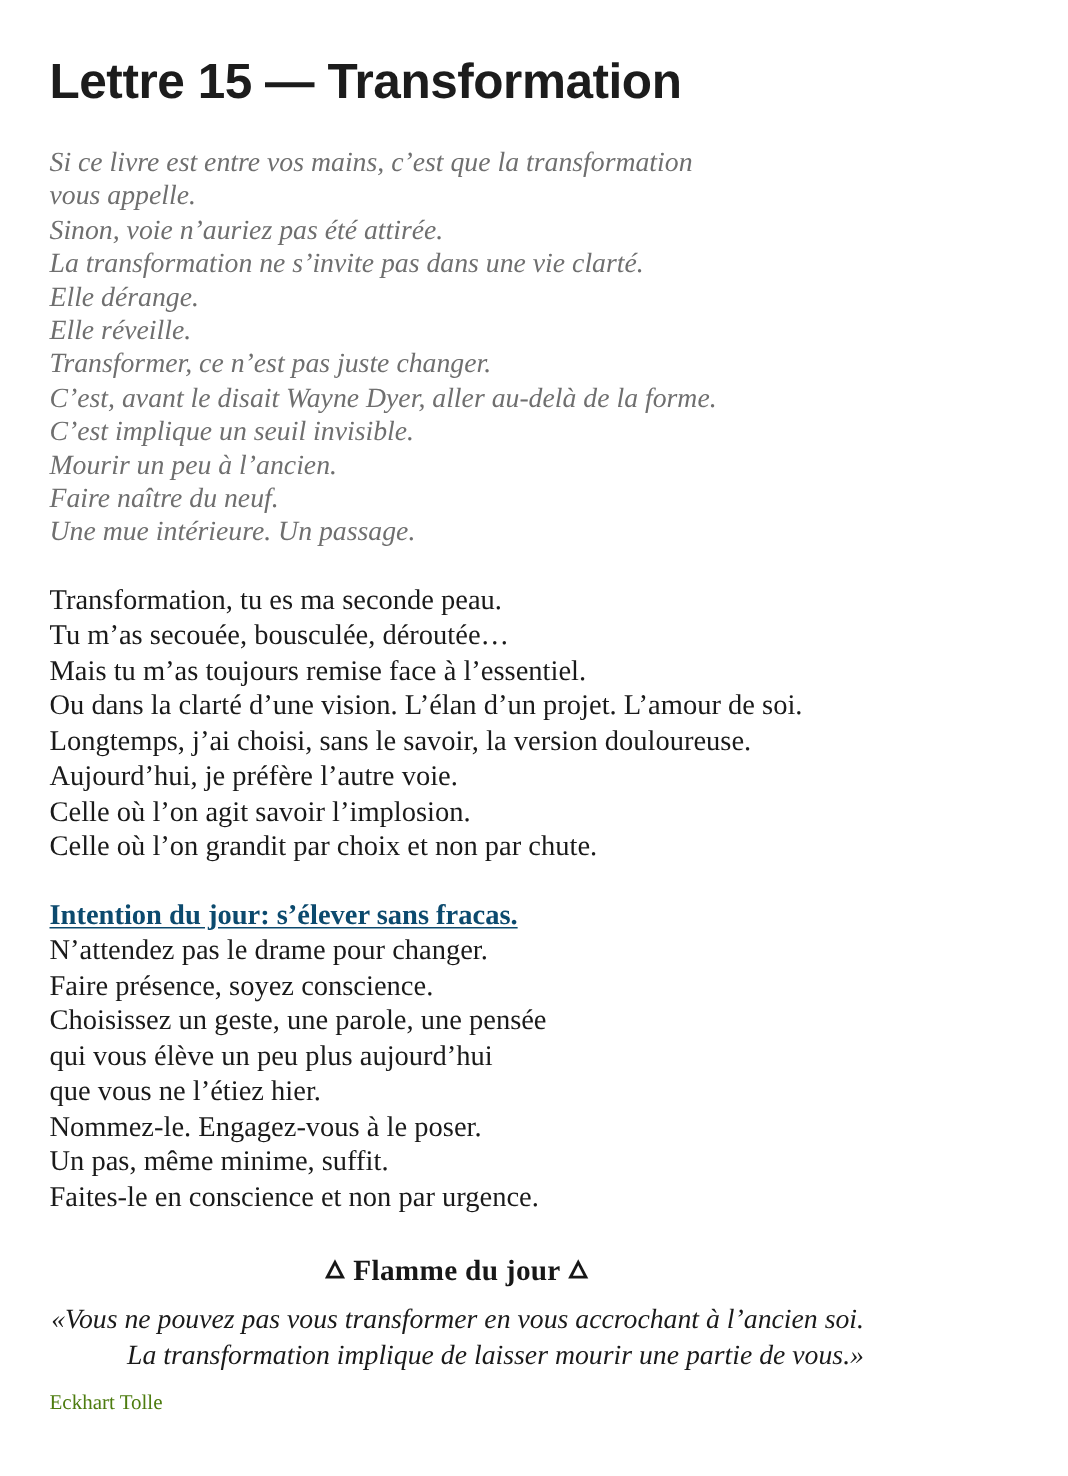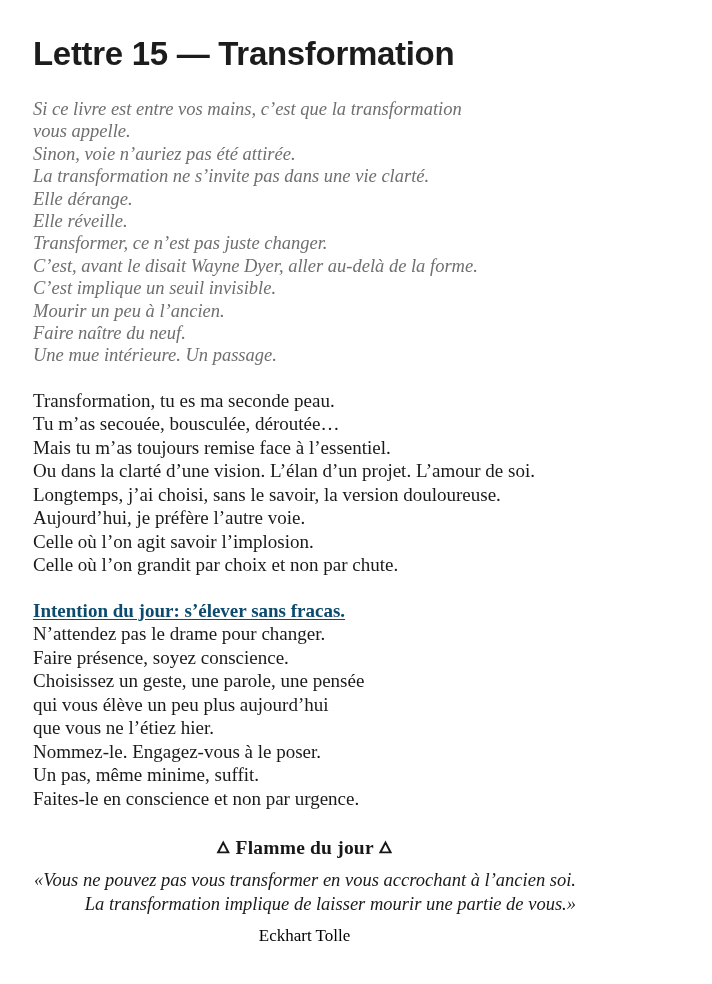--- a/index.html
+++ b/index.html
@@ -90,24 +90,24 @@
     line-height: 23.5px;
     color: #1a1a1a;
     text-align: right;
     white-space: pre-wrap;
   }
   .quote-block {
     margin-top: 9px;
   }
   .attribution {
     margin-top: 9px;
-    text-align: center;
-    font-size: 17px;
+    text-align: left;
+    font-size: 14px;
     line-height: 21px;
-    color: #000000;
+    color: #4d7c0f;
   }
 </style>
 </head>
 <body>
 
 <div class="page">
 
   <h1 class="doc-title">Lettre 15 — Transformation</h1>
 
   <div class="intro-block">

